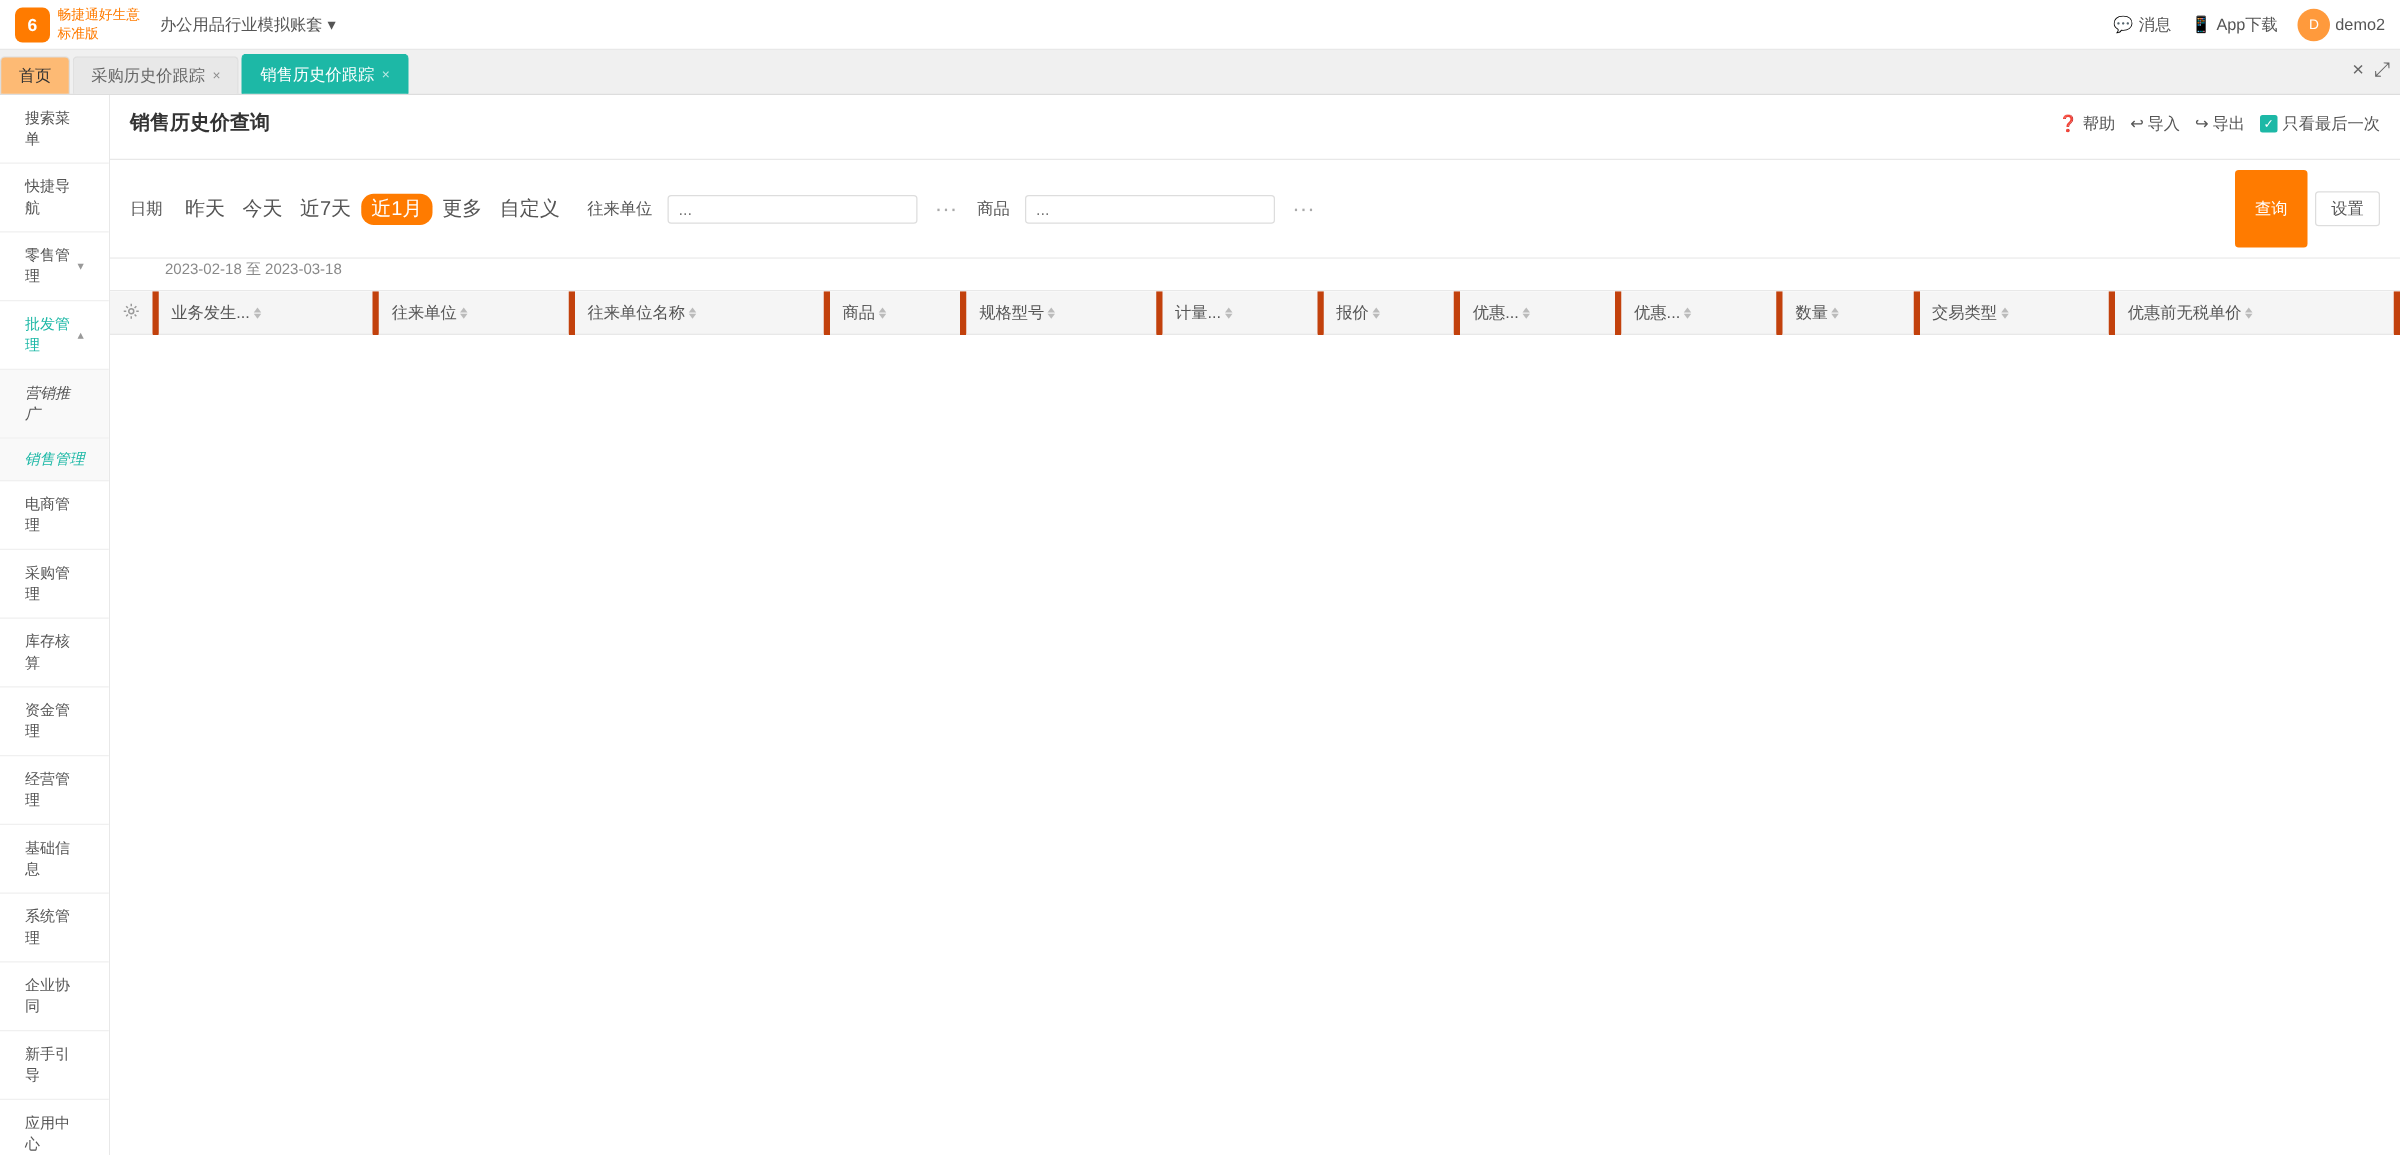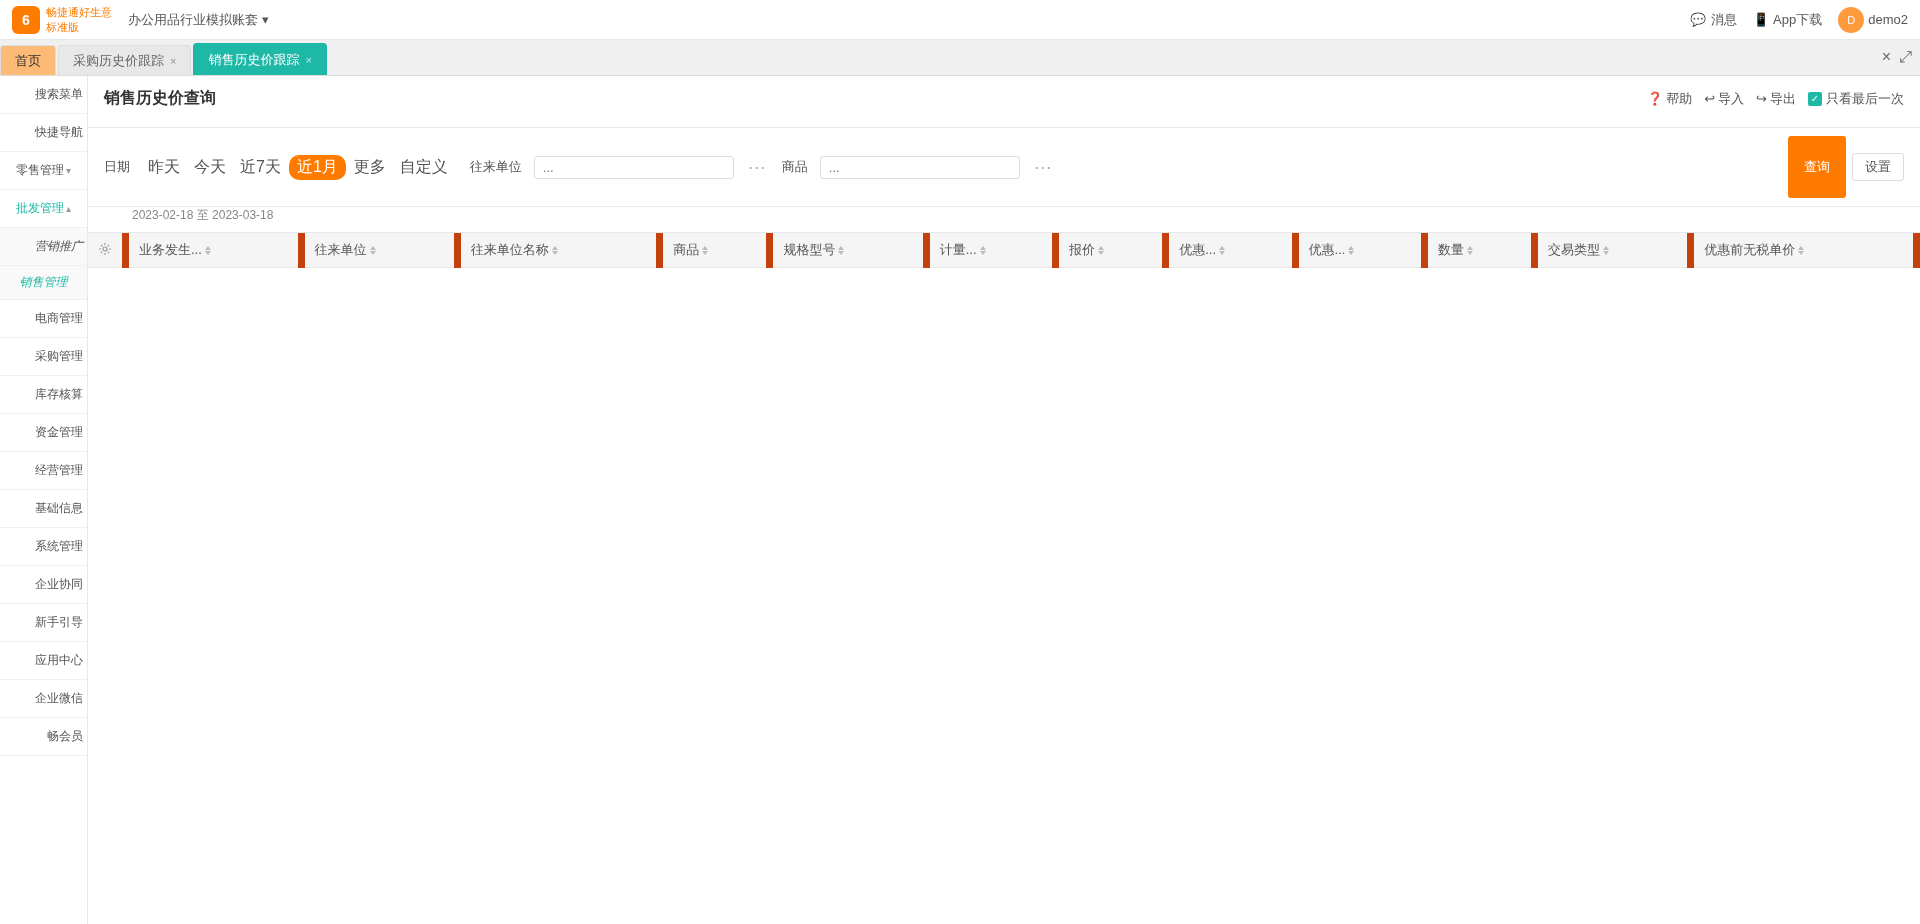--- a/index.html
+++ b/index.html
@@ -23,21 +23,21 @@
     .tab-home { background: #fdba74; color: #333; border-color: #ddd; }
     .tab-close { font-size: 11px; opacity: 0.7; cursor: pointer; }
     .tabbar-actions { margin-left: auto; display: flex; align-items: center; gap: 8px; padding-right: 8px; }
     .tabbar-action-btn { cursor: pointer; color: #666; font-size: 16px; line-height: 36px; }
 
     
     .main-layout { display: flex; flex: 1; overflow: hidden; }
 
     
     .sidebar { width: 88px; background: #fff; border-right: 1px solid #e8e8e8; display: flex; flex-direction: column; flex-shrink: 0; overflow-y: auto; }
-    .sidebar-item { padding: 10px 4px; text-align: right; cursor: pointer; font-size: 12px; color: #555; border-bottom: 1px solid #f0f0f0; }
+    .sidebar-item { padding: 10px 20px; text-align: left; cursor: pointer; font-size: 12px; color: #555; border-bottom: 1px solid #f0f0f0; }
     .sidebar-item.active { color: #1db8a6; }
     .sidebar-item.has-arrow { display: flex; align-items: center; justify-content: center; gap: 2px; }
     .sidebar-arrow { font-size: 10px; color: #999; }
     .sidebar-sub { background: #f9f9f9; font-style: italic; }
     .sidebar-sub-item { padding: 8px 4px; text-align: center; cursor: pointer; font-size: 12px; color: #555; border-bottom: 1px solid #f0f0f0; }
     .sidebar-sub-item.active { color: #1db8a6; }
 
     
     .content { flex: 1; display: flex; flex-direction: column; overflow: hidden; background: #f5f5f5; }
     .page-header { background: #fff; padding: 12px 16px 8px; border-bottom: 1px solid #e8e8e8; flex-shrink: 0; }
@@ -58,21 +58,21 @@
     .date-range { font-size: 12px; color: #888; margin-top: 2px; }
     .filter-input { border: 1px solid #ddd; border-radius: 3px; padding: 3px 8px; font-size: 13px; width: 200px; color: #333; outline: none; }
     .filter-dots { color: #aaa; font-size: 18px; cursor: pointer; margin-left: 2px; }
     .filter-right { margin-left: auto; display: flex; align-items: center; gap: 6px; }
     .btn-query { background: #ff7b00; color: white; border: none; padding: 22px 16px; border-radius: 3px; cursor: pointer; font-size: 13px; }
     .btn-setting { background: #fff; color: #555; border: 1px solid #ddd; padding: 4px 12px; border-radius: 3px; cursor: pointer; font-size: 13px; }
 
     
     .table-area { flex: 1; overflow: auto; background: #fff; margin: 0; }
     .data-table { width: 100%; border-collapse: collapse; font-size: 13px; }
-    .data-table th { background: #f5f5f5; padding: 8px 10px; text-align: left; border-bottom: 1px solid #e8e8e8; border-right: 7px solid #c2410c; font-weight: normal; color: #555; white-space: nowrap; }
+    .data-table th { background: #f5f5f5; padding: 8px 10px; text-align: left; border-bottom: 1px solid #e8e8e8; border-right: 5px solid #c2410c; font-weight: normal; color: #555; white-space: nowrap; }
     .data-table th:first-child { width: 36px; text-align: center; }
     .col-sortable { display: flex; align-items: center; gap: 3px; cursor: pointer; }
     .sort-icon { display: flex; flex-direction: column; gap: 1px; }
     .sort-arrow { width: 0; height: 0; border-left: 3px solid transparent; border-right: 3px solid transparent; }
     .sort-arrow-up { border-bottom: 4px solid #bbb; }
     .sort-arrow-down { border-top: 4px solid #bbb; }
 
     
     .empty-state { display: flex; flex-direction: column; align-items: center; justify-content: center; padding: 80px 0; color: #aaa; font-size: 13px; }
     .empty-icon { width: 80px; height: 80px; margin-bottom: 12px; position: relative; }

